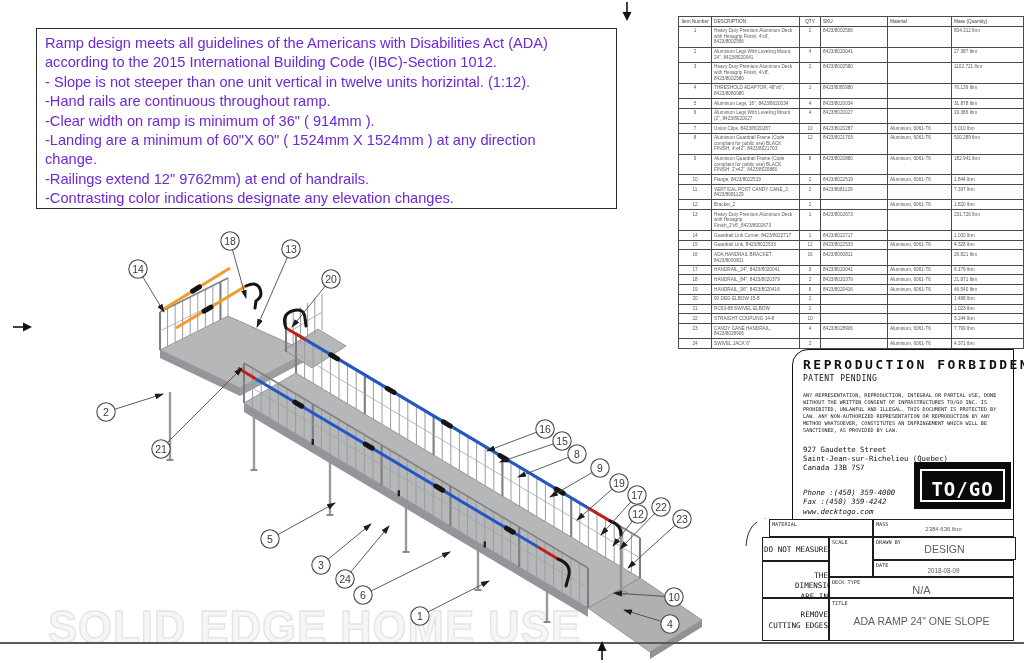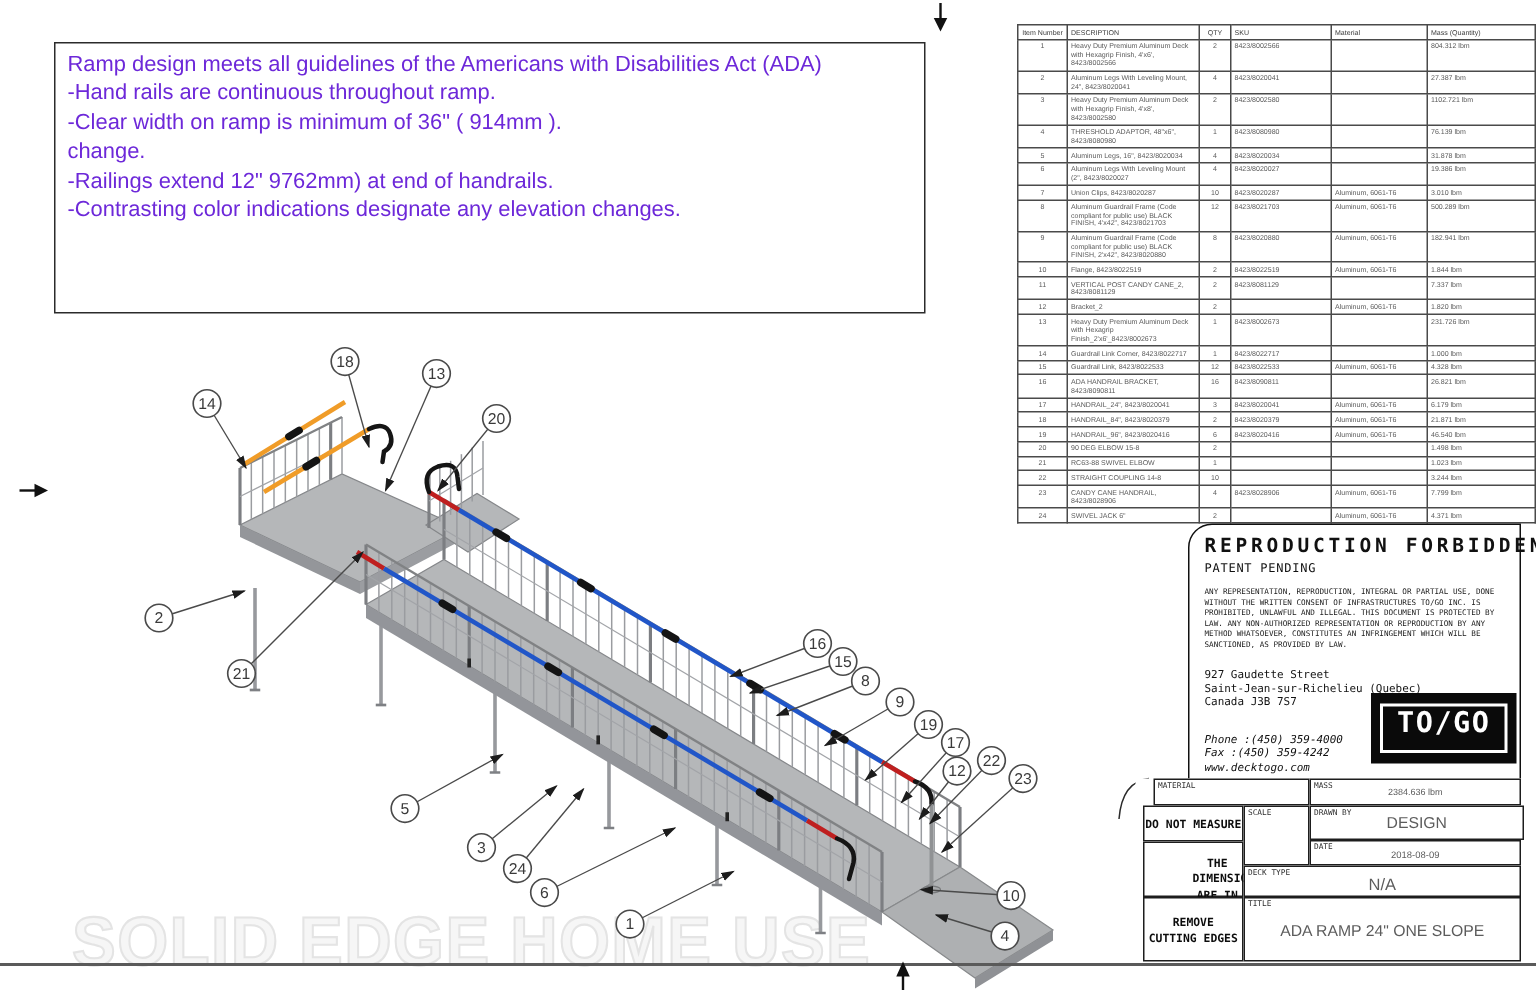--- a/index.html
+++ b/index.html
@@ -39,33 +39,33 @@
     font-family:"DejaVu Sans Mono","Liberation Mono",monospace;color:#111;}
   .legal .l-title{font-size:13px;font-weight:bold;letter-spacing:2.5px;white-space:nowrap;}
   .legal .l-sub{font-size:8px;letter-spacing:.5px;margin-top:2px;}
   .legal .l-body{font-size:5.1px;line-height:1.36;margin-top:9px;width:196px;color:#1a1a1a;}
   .legal .l-addr{font-size:7.3px;line-height:1.25;margin-top:11px;}
   .legal .l-contact{font-size:7.3px;line-height:1.3;margin-top:16px;font-style:italic;}
 
   
   .logo{position:absolute;left:914px;top:462px;width:97px;height:47px;background:#0a0a0a;z-index:4;
     display:flex;align-items:center;justify-content:center;}
-  .logo .inner{border:2px solid #fff;width:85px;height:33px;display:flex;align-items:flex-start;
+  .logo .inner{border:2px solid #fff;width:85px;height:33px;display:flex;align-items:flex-end;
     justify-content:center;}
   .logo span{color:#fff;font-family:"DejaVu Sans Mono","Liberation Mono",monospace;
     font-weight:bold;font-size:19px;letter-spacing:1px;}
 
   
   .tblock{position:absolute;left:757px;top:519px;width:257px;height:123px;z-index:3;background:#fff;}
   .tcell{position:absolute;border:1px solid #1d1d1d;background:#fff;}
   .tlabel{position:absolute;left:2px;top:1px;font-size:5.2px;color:#2f2f2f;
     font-family:"DejaVu Sans Mono","Liberation Mono",monospace;}
   .tval{position:absolute;left:0;right:0;text-align:center;color:#5c5c5c;}
-  .tbig{font-family:"DejaVu Sans Mono","Liberation Mono",monospace;font-weight:bold;color:#0d0d0d;
-    text-align:center;}
+  .tbig{font-family:"DejaVu Sans Mono","Liberation Mono",monospace;font-weight:normal;color:#0d0d0d;
+    text-align:right;}
 </style>
 </head>
 <body>
 
 <div class="sheet">
 
   <div class="watermark">SOLID EDGE HOME USE</div>
 
   <svg class="drawing" width="1024" height="663" viewBox="0 0 1024 663">
     <defs>
@@ -374,22 +374,25 @@
         <g>
           <line x1="670" y1="624" x2="624" y2="610" stroke="#4a4a4a" stroke-width="0.9" marker-end="url(#arr)"></line>
           <circle cx="670" cy="624" r="9.2" fill="#ffffff" stroke="#4a4a4a" stroke-width="1.1"></circle>
           <text x="670" y="624" text-anchor="middle" dy="3.6" font-size="10.5" fill="#3a3a3a" font-family="Liberation Sans, sans-serif">4</text>
         </g>
       </g>
   </svg>
 
   <div class="notes">
     <div>Ramp design meets all guidelines of the Americans with Disabilities Act (ADA)</div>
+    <div>according to the 2015 International Building Code (IBC)-Section 1012.</div>
+    <div>- Slope is not steeper than one unit vertical in twelve units horizintal. (1:12).</div>
     <div>-Hand rails are continuous throughout ramp.</div>
     <div>-Clear width on ramp is minimum of 36" ( 914mm ).</div>
+    <div>-Landing are a minimum of 60"X 60" ( 1524mm X 1524mm ) at any direction</div>
     <div>change.</div>
     <div>-Railings extend 12" 9762mm) at end of handrails.</div>
     <div>-Contrasting color indications designate any elevation changes.</div>
   </div>
 
   <div class="parts">
     <table>
       <thead>
         <tr>
           <th class="c0">Item Number</th>

